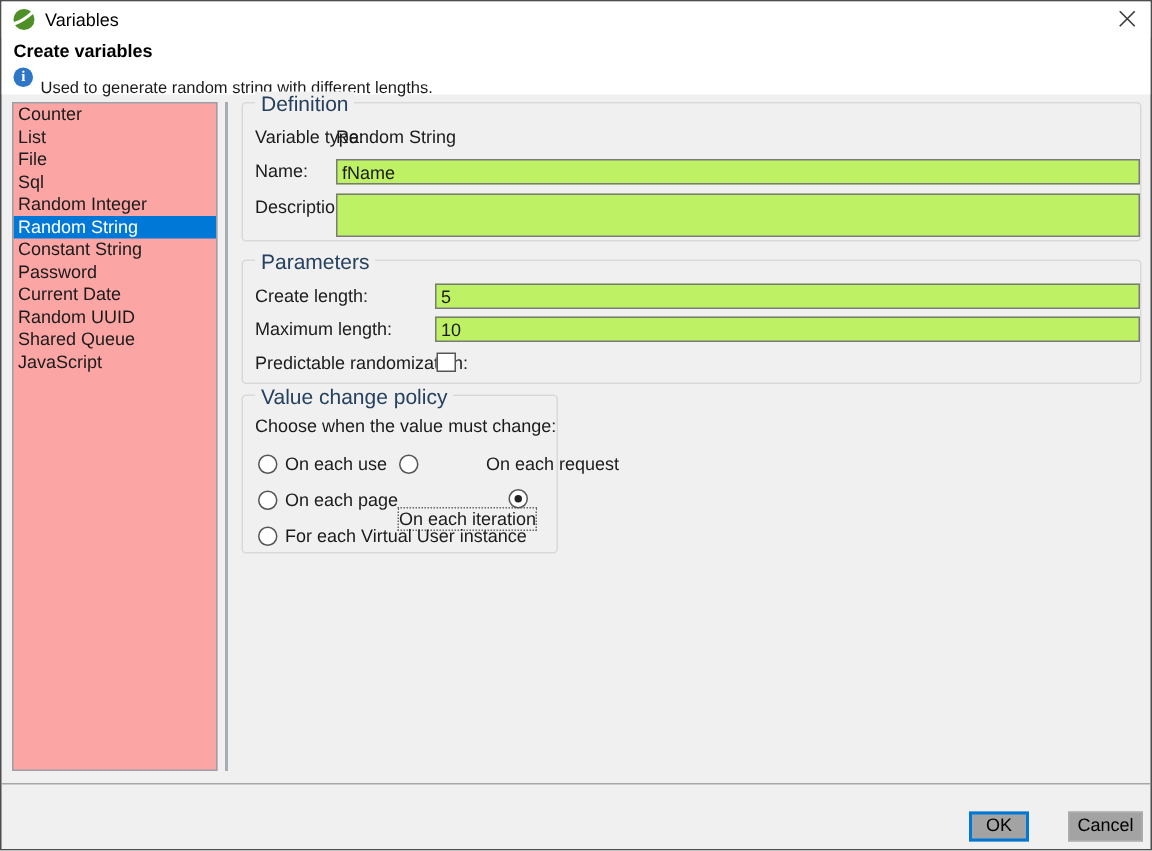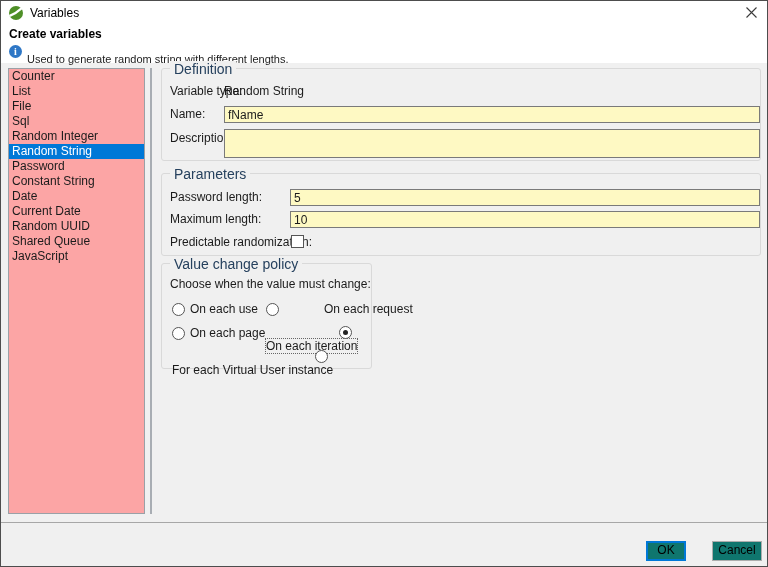--- a/index.html
+++ b/index.html
@@ -22,35 +22,35 @@
   
   .var-list { position:absolute; left:7px; top:67px; width:137px; height:446px; background:#fca5a5; border:1px solid #9aa0a6; overflow:hidden; }
   .list-item { height:15px; line-height:15px; padding:0 3px; font-size:12px; color:#1b1b1b; white-space:nowrap; }
   .list-item.checked { background:#0078d7; color:#ffffff; }
   .splitter { position:absolute; left:149px; top:67px; width:2px; height:446px; background:#a8adb3; }
 
   
   .group { position:absolute; border:1px solid #d9d9d9; border-radius:3px; background:#f0f0f0; }
   .group-title { position:absolute; top:-8px; left:8px; background:#f0f0f0; padding:0 4px; font-size:14px; color:#26415e; }
   .field-label { position:absolute; font-size:12px; color:#1b1b1b; line-height:17px; }
-  .text-input { position:absolute; height:17px; border:1px solid #7a7a7a; background:#fef9c3; font-family:"Liberation Sans", sans-serif; font-size:12px; padding:0 3px; color:#1b1b1b; }
+  .text-input { position:absolute; height:17px; border:1px solid #7a7a7a; background:#bef264; font-family:"Liberation Sans", sans-serif; font-size:12px; padding:0 3px; color:#1b1b1b; }
   textarea.text-input { height:29px; resize:none; padding-top:1px; }
   .static-value { position:absolute; font-size:12px; color:#1b1b1b; line-height:17px; }
 
   .checkbox { position:absolute; width:13px; height:13px; border:1px solid #555; background:#fff; }
 
   .radio-row { position:absolute; display:flex; align-items:flex-end; height:14px; }
   .radio { width:13px; height:13px; border:1px solid #555; border-radius:50%; background:#fff; margin-right:5px; position:relative; flex:0 0 auto; }
   .radio.checked::after { content:""; position:absolute; left:3px; top:3px; width:5px; height:5px; border-radius:50%; background:#222; }
   .radio-label { font-size:12px; color:#1b1b1b; white-space:nowrap; }
   .radio-label.checked { outline:1px dotted #666; outline-offset:0px; }
 
   
   .bottom-sep { position:absolute; left:0; right:0; top:521px; height:1px; background:#a7a7a7; }
-  .btn { position:absolute; top:540px; height:20px; background:#0f766e; font-family:"Liberation Sans", sans-serif; font-size:12px; color:#000; text-align:center; line-height:16px; cursor:default; }
+  .btn { position:absolute; top:540px; height:20px; background:#a3a3a3; font-family:"Liberation Sans", sans-serif; font-size:12px; color:#000; text-align:center; line-height:16px; cursor:default; }
   .btn-ok { left:645px; width:40px; border:2px solid #0078d7; line-height:15px; }
   .btn-cancel { left:711px; width:50px; border:1px solid #adadad; line-height:17px; }
 </style>
 </head>
 <body>
 
 <div class="window">
   <div class="top-white"></div>
 
   <div class="titlebar">
@@ -74,43 +74,42 @@
     <span class="info-text">Used to generate random string with different lengths.</span>
   </div>
 
   <div class="var-list">
     <div class="list-item">Counter</div>
     <div class="list-item">List</div>
     <div class="list-item">File</div>
     <div class="list-item">Sql</div>
     <div class="list-item">Random Integer</div>
     <div class="list-item checked">Random String</div>
+    <div class="list-item">Constant String</div>
     <div class="list-item">Password</div>
-    <div class="list-item">Constant String</div>
-    <div class="list-item">Date</div>
     <div class="list-item">Current Date</div>
     <div class="list-item">Random UUID</div>
     <div class="list-item">Shared Queue</div>
     <div class="list-item">JavaScript</div>
   </div>
   <div class="splitter"></div>
 
   <div class="group" style="left:160px; top:67px; width:600px; height:93px;">
     <span class="group-title">Definition</span>
     <span class="field-label" style="left:8px; top:14px;">Variable type:</span>
     <span class="static-value" style="left:62px; top:14px;">Random String</span>
     <span class="field-label" style="left:8px; top:37px;">Name:</span>
     <input class="text-input" style="left: 62px; top: 37px; width: 536px;" value="fName">
     <span class="field-label" style="left:8px; top:61px;">Description:</span>
     <textarea class="text-input" style="left: 62px; top: 60px; width: 536px;"></textarea>
   </div>
 
   <div class="group" style="left:160px; top:172px; width:600px; height:83px;">
     <span class="group-title">Parameters</span>
-    <span class="field-label" style="left:8px; top:15px;">Password length:</span>
+    <span class="field-label" style="left:8px; top:15px;">Create length:</span>
     <input class="text-input" style="left: 128px; top: 15px; width: 470px;" value="5">
     <span class="field-label" style="left:8px; top:37px;">Maximum length:</span>
     <input class="text-input" style="left: 128px; top: 37px; width: 470px;" value="10">
     <span class="field-label" style="left:8px; top:60px;">Predictable randomization:</span>
     <span class="checkbox" style="left:129px; top:61px;"></span>
   </div>
 
   <div class="group" style="left:160px; top:262px; width:211px; height:106px;">
     <span class="group-title">Value change policy</span>
     <span class="field-label" style="left:8px; top:12px;">Choose when the value must change:</span>
@@ -124,21 +123,21 @@
       <span class="radio-label">On each request</span>
     </div>
     <div class="radio-row" style="left:10px; top:62px;">
       <span class="radio"></span>
       <span class="radio-label">On each page</span>
     </div>
     <div class="radio-row" style="left:104px; top:62px;flex-direction:column;">
       <span class="radio checked"></span>
       <span class="radio-label checked">On each iteration</span>
     </div>
-    <div class="radio-row" style="left:10px; top:86px;flex-direction:column;">
+    <div class="radio-row" style="left:10px; top:86px;">
       <span class="radio"></span>
       <span class="radio-label">For each Virtual User instance</span>
     </div>
   </div>
 
   <div class="bottom-sep"></div>
   <div class="btn btn-ok">OK</div>
   <div class="btn btn-cancel">Cancel</div>
 </div>
 

